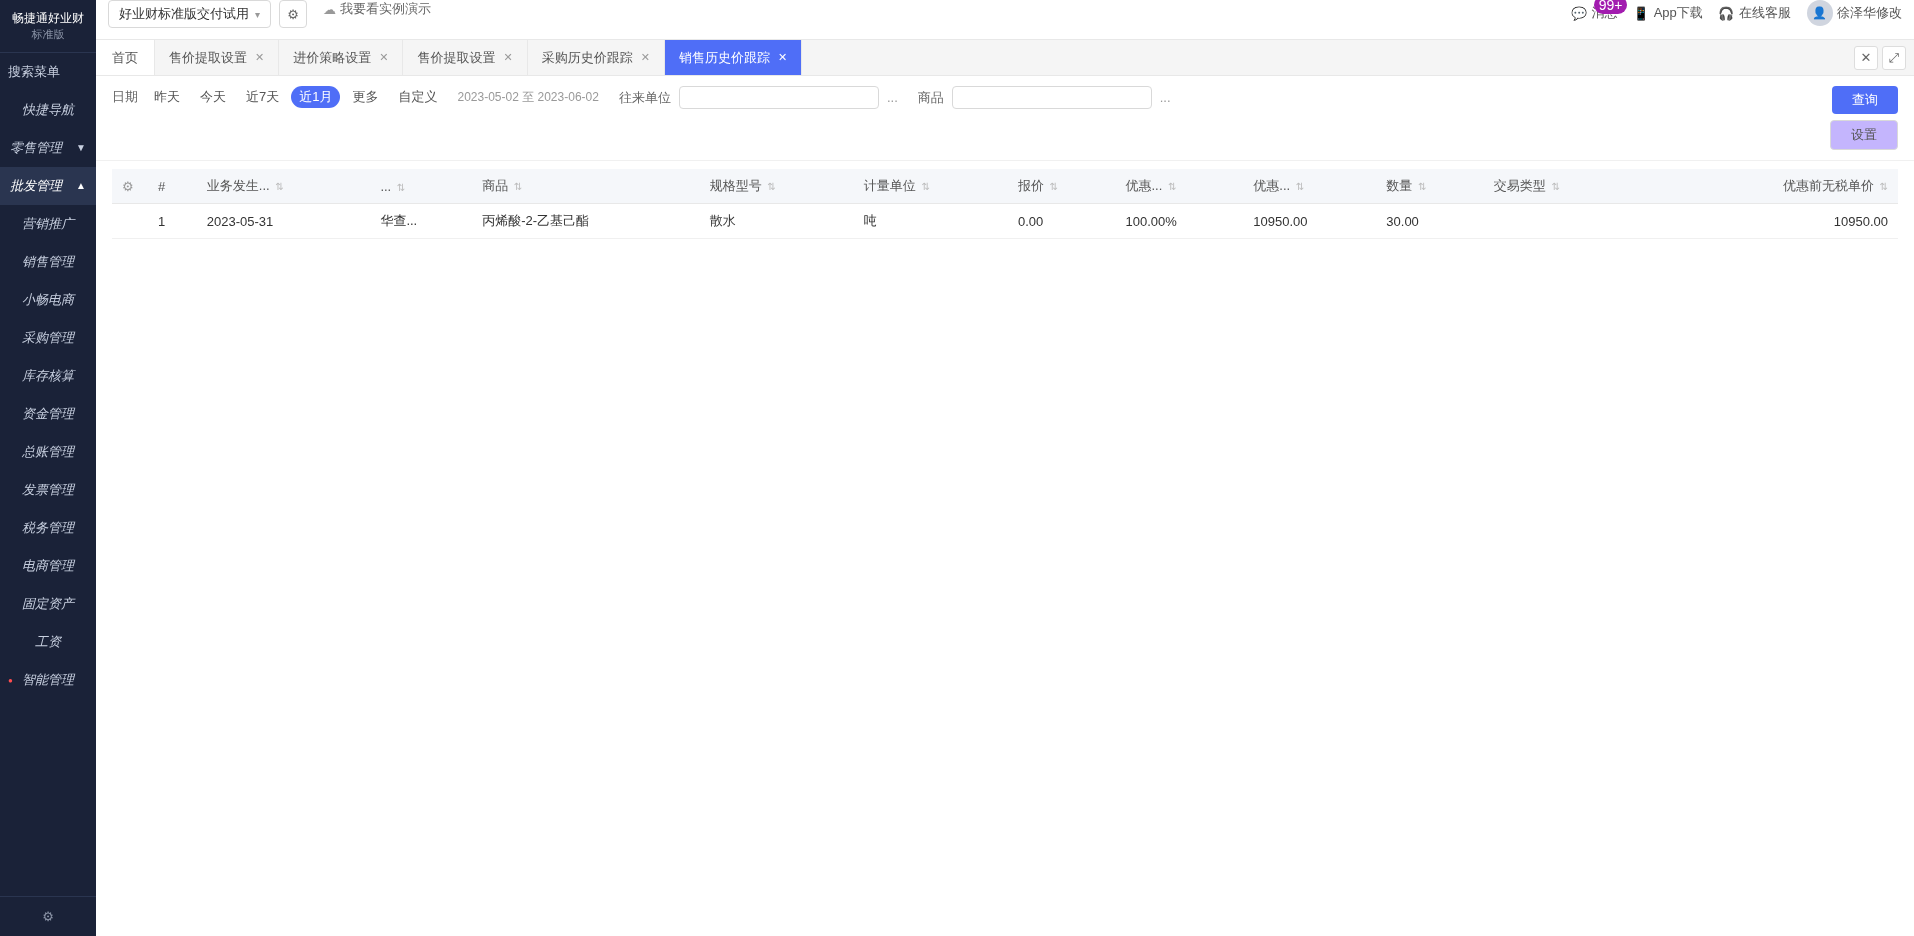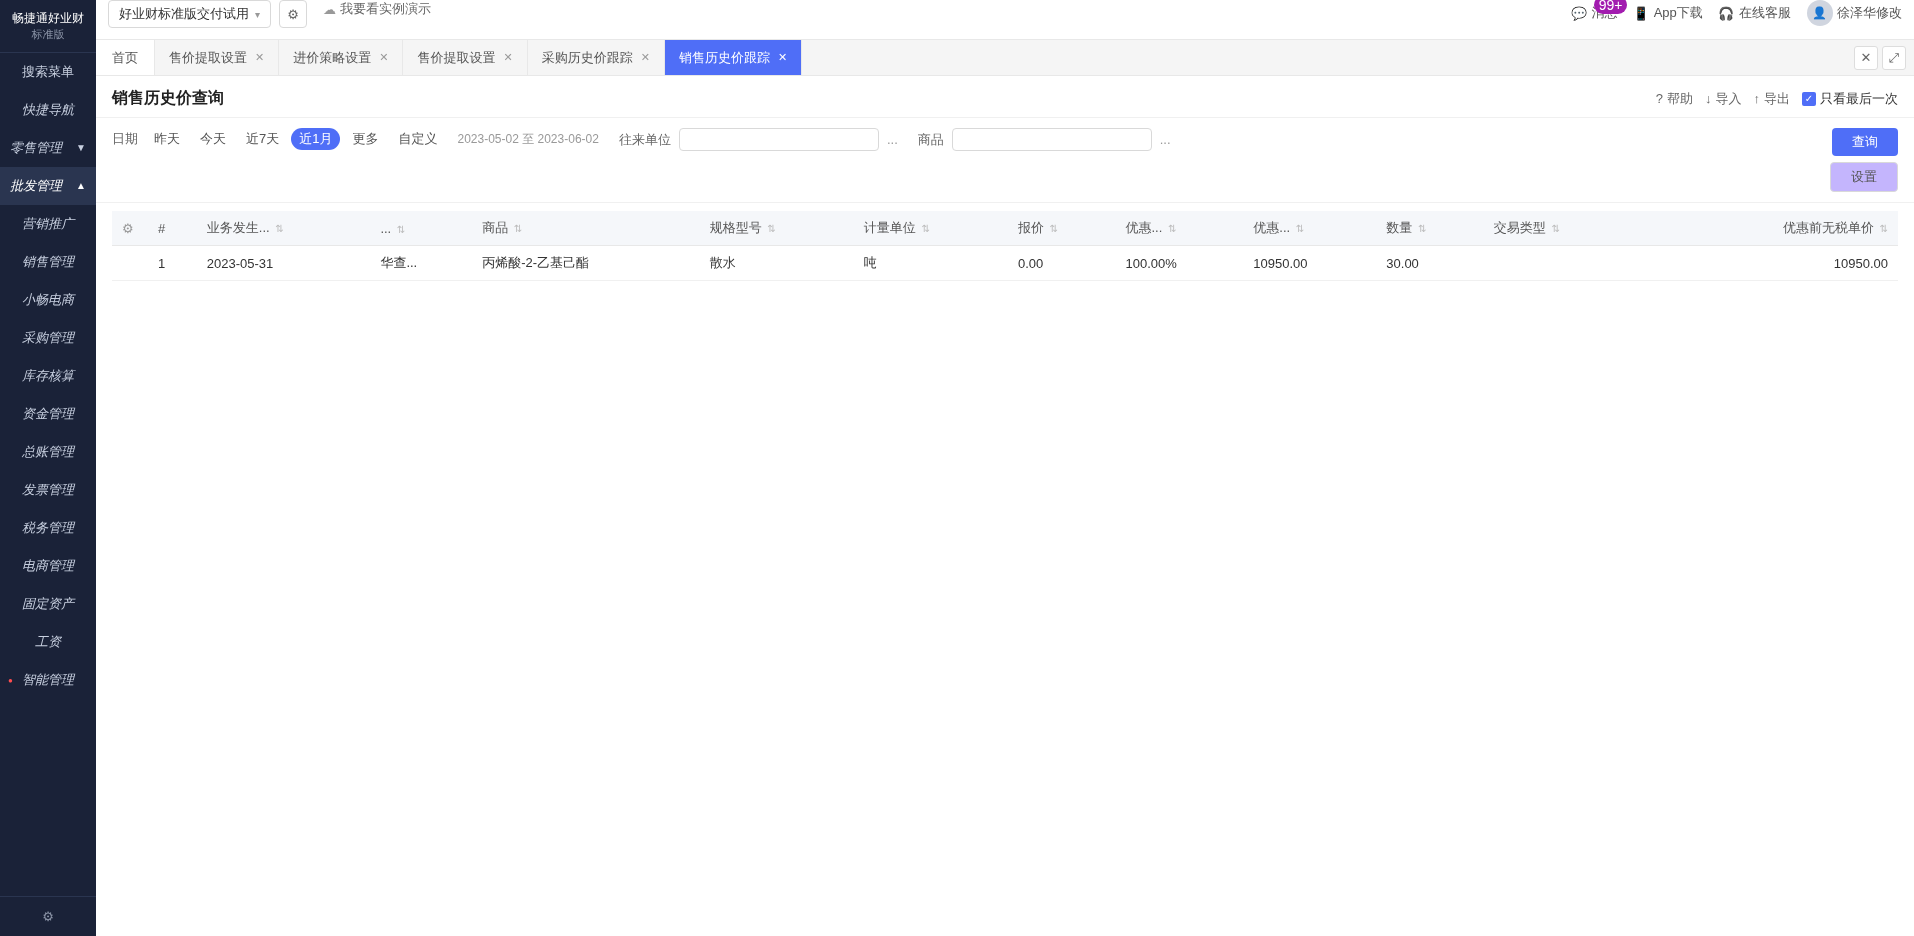--- a/index.html
+++ b/index.html
@@ -3,21 +3,21 @@
   <meta charset="utf-8">
   <style>
     * { margin: 0; padding: 0; box-sizing: border-box; }
     body { font-family: 'Microsoft YaHei', Arial, sans-serif; font-size: 13px; background: #f0f2f5; display: flex; height: 936px; overflow: hidden; }
 
     
     .sidebar { width: 96px; background: #1a2238; color: #c8d0e0; display: flex; flex-direction: column; height: 100%; flex-shrink: 0; }
     .sidebar-logo { padding: 10px 8px; text-align: center; border-bottom: 1px solid #2a3550; }
     .sidebar-logo .logo-title { color: #fff; font-size: 12px; line-height: 1.4; }
     .sidebar-logo .logo-sub { color: #8a93a6; font-size: 11px; }
-    .sidebar-search { padding: 10px 8px; text-align: center; cursor: pointer; color: #c8d0e0; font-size: 13px; }
+    .sidebar-search { padding: 10px 8px; text-align: left; cursor: pointer; color: #c8d0e0; font-size: 13px; }
     .sidebar-nav-item { padding: 10px 8px; text-align: center; cursor: pointer; font-size: 13px; color: #c8d0e0; position: relative; font-style: italic; }
     .sidebar-nav-item.has-arrow { display: flex; align-items: center; justify-content: center; gap: 14px; }
     .sidebar-nav-item .arrow { font-size: 10px; }
     .sidebar-nav-item.active-section { background: #2a3550; color: #fff; }
     .sidebar-nav-item.red-dot::before { content: '●'; color: #ff4d4f; font-size: 8px; position: absolute; left: 8px; top: 50%; transform: translateY(-50%); }
     .sidebar-settings { margin-top: auto; padding: 12px 8px; text-align: center; border-top: 1px solid #2a3550; cursor: pointer; color: #8a93a6; }
 
     
     .main-content { flex: 1; display: flex; flex-direction: column; overflow: hidden; background: #fff; }
 
@@ -182,41 +182,20 @@
         <span>✕</span>
       </div>
       <div class="tabbar-btn">
         <span>⤢</span>
       </div>
     </div>
   </div>
 
   <div class="page-area">
 
-    <div class="page-header">
-      <span class="page-title">销售历史价查询</span>
-      <div class="page-header-actions">
-        <div class="header-action">
-          <span>?</span>
-          <span>帮助</span>
-        </div>
-        <div class="header-action">
-          <span>↓</span>
-          <span>导入</span>
-        </div>
-        <div class="header-action">
-          <span>↑</span>
-          <span>导出</span>
-        </div>
-        <label class="checkbox-label">
-          <div class="checkbox-blue">✓</div>
-          <span>只看最后一次</span>
-        </label>
-      </div>
-    </div>
 
     <div style="padding: 10px 16px; display: flex; align-items: flex-start; justify-content: space-between; border-bottom: 1px solid #f0f0f0;">
       <div style="display: flex; align-items: flex-start; gap: 20px; flex-wrap: wrap;">
 
         <div class="filter-group">
           <span class="filter-label">日期</span>
           <div class="date-options">
             <span class="date-option">昨天</span>
             <span class="date-option">今天</span>
             <span class="date-option">近7天</span>

